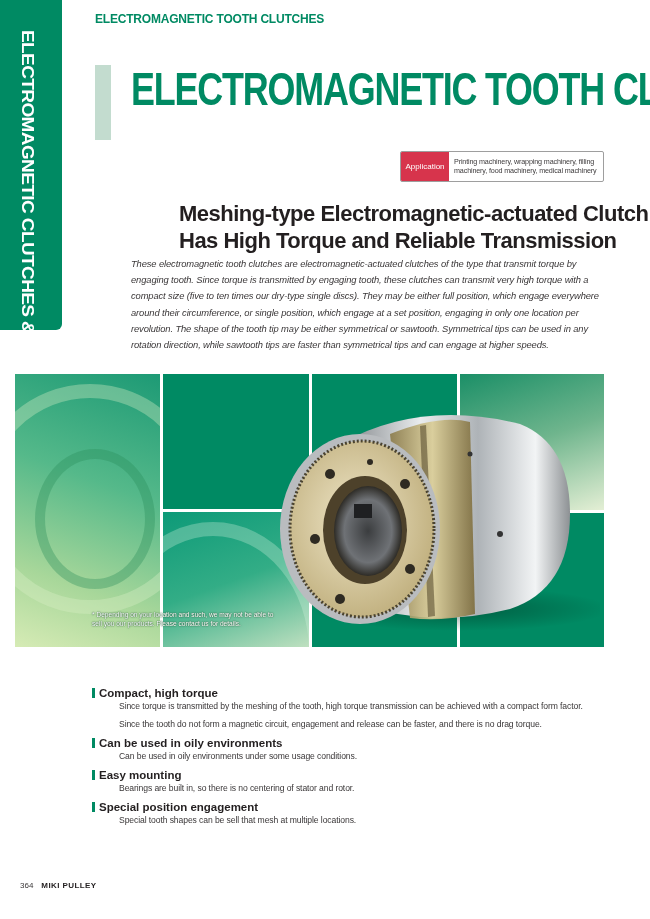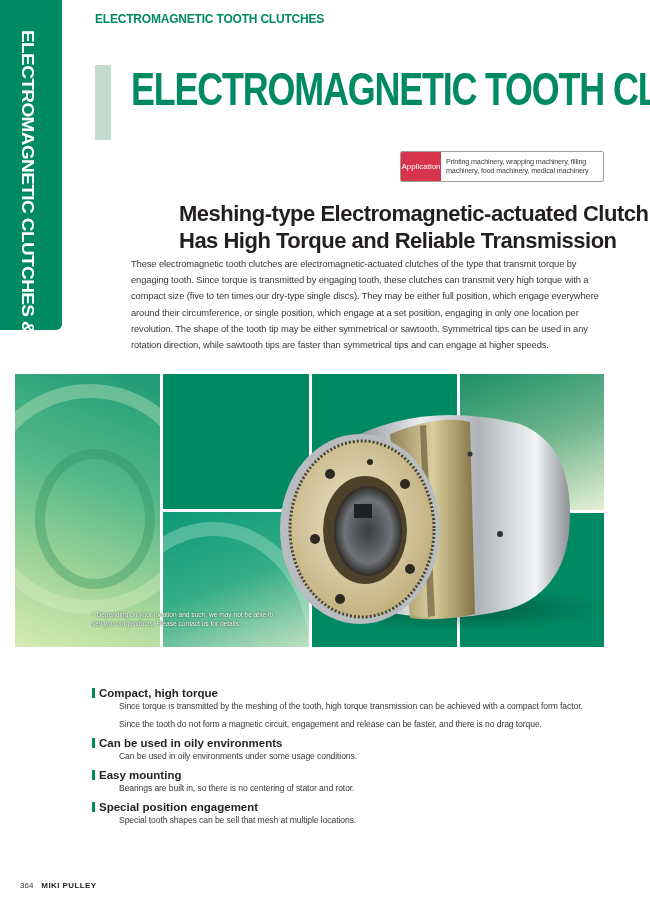--- a/index.html
+++ b/index.html
@@ -32,36 +32,36 @@
     color: #008a63; font-weight: bold; font-size: 46px; letter-spacing: -1.5px;
     transform: scaleX(0.78); transform-origin: left top; white-space: nowrap;
   }
 
   .application-box {
     position: absolute; left: 400px; top: 151px; width: 204px; height: 31px;
     border: 1px solid #9e9e9e; border-radius: 2px; display: flex; overflow: hidden;
     background: #fff;
   }
   .application-label {
-    width: 40px; background: #d7344c; color: #fff; font-size: 8px;
+    width: 48px; background: #d7344c; color: #fff; font-size: 8px;
     display: flex; align-items: center; justify-content: center;
   }
   .application-text {
     flex: 1; font-size: 7.2px; line-height: 9px; color: #3d3a3b;
     padding: 5px 2px 0 5px; letter-spacing: -0.15px;
   }
 
   .subtitle {
     position: absolute; left: 131px; top: 200px;
     font-size: 22px; font-weight: bold; line-height: 27px; color: #231f20;
     letter-spacing: -0.5px; width: 520px; margin-left: 48px;
   }
   .intro {
     position: absolute; left: 131px; top: 256px; width: 478px;
-    font-size: 9.4px; line-height: 16.2px; color: #3a3738; letter-spacing: -0.12px;
+    font-size: 9.4px; line-height: 16.2px; color: #3a3738; letter-spacing: -0.12px; font-style: italic;
   }
 
   .photo-area { position: absolute; left: 15px; top: 374px; width: 589px; height: 273px; }
   .tile { position: absolute; overflow: hidden; }
   .tile-a {
     left: 0; top: 0; width: 145px; height: 273px;
     background: linear-gradient(200deg, #1d9a75 0%, #55b98a 40%, #a8d79a 75%, #d6ebb5 100%);
   }
   .tile-b { left: 148px; top: 0; width: 146px; height: 135px; background: #008a63; }
   .tile-c {

